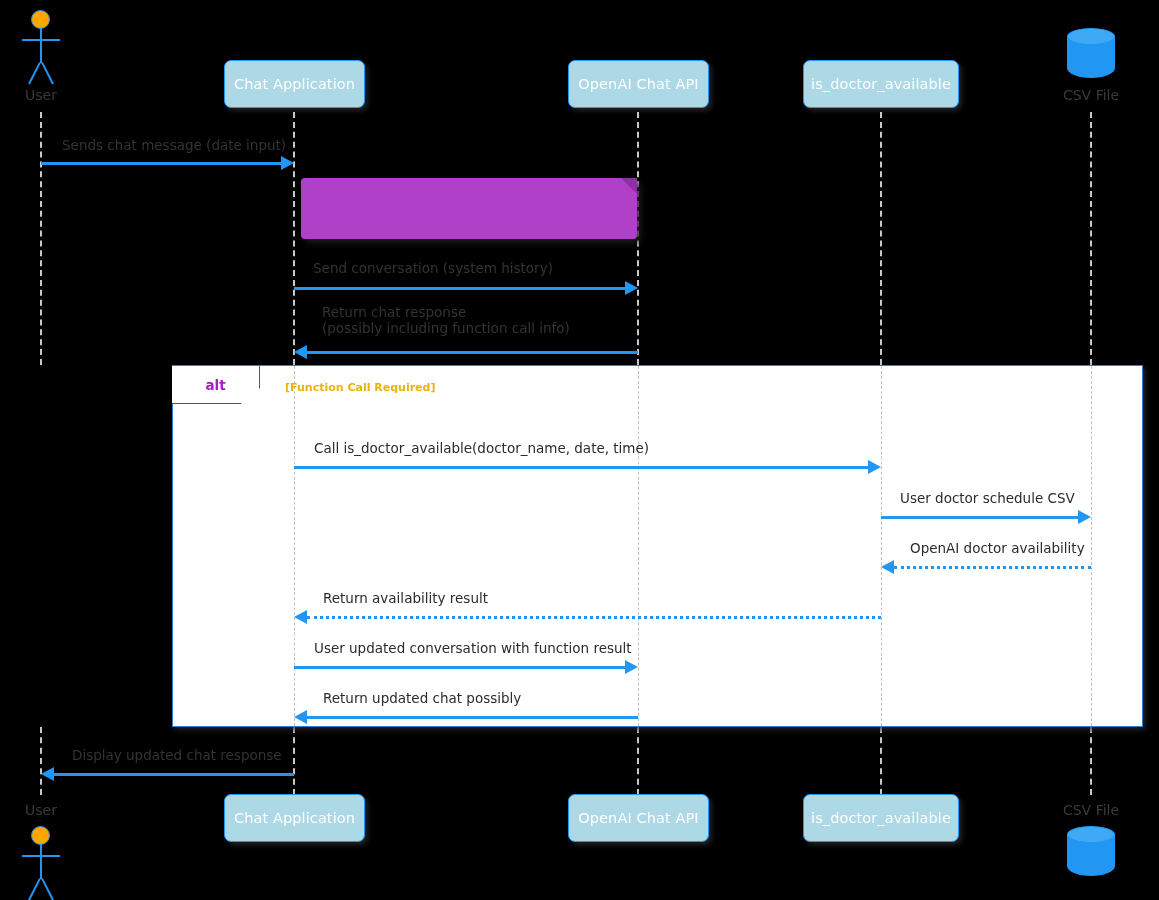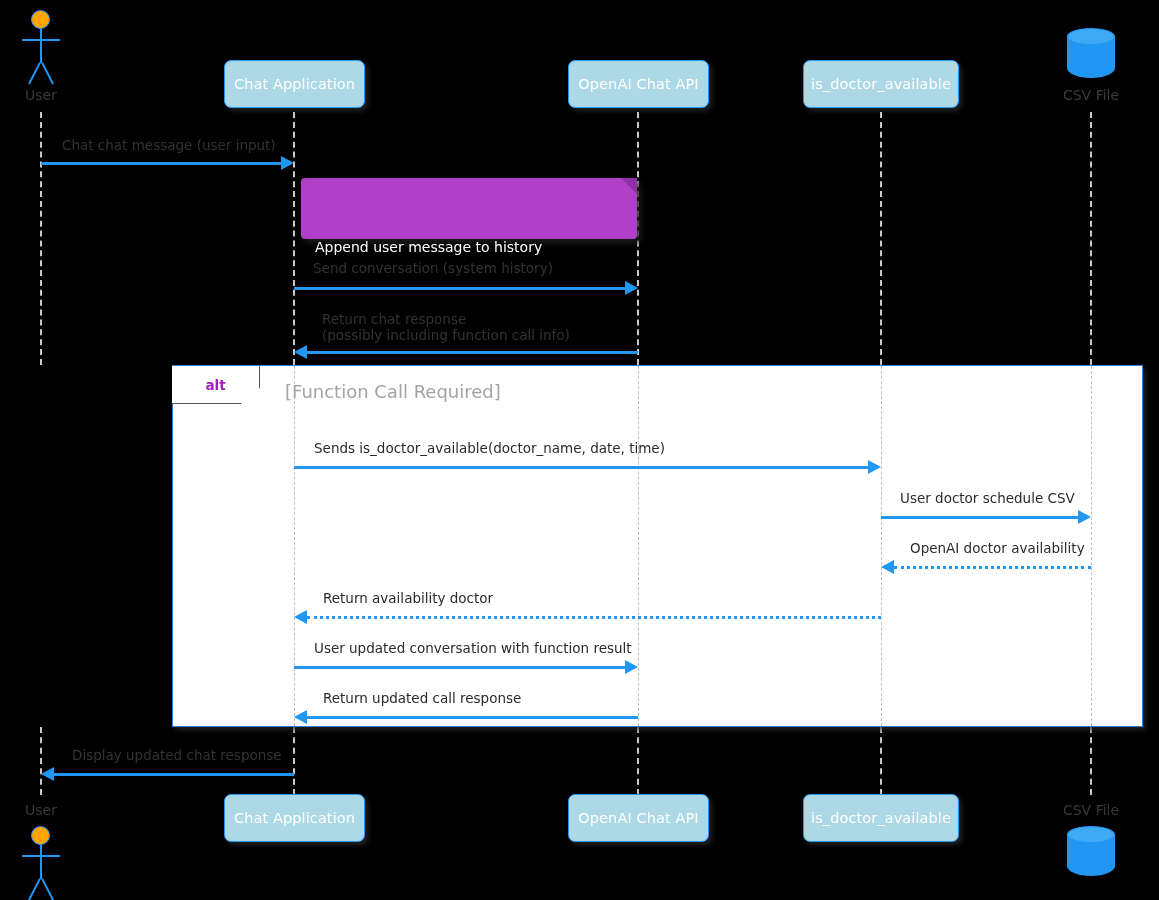--- a/index.html
+++ b/index.html
@@ -59,21 +59,21 @@
     box-sizing:border-box;box-shadow:3px 3px 5px rgba(40,40,40,.8);
   }
   .alttab{
     position:absolute;background:#FFFFFF;box-sizing:border-box;
     border-right:1.2px solid #555;border-bottom:1.2px solid #555;
     display:flex;align-items:center;justify-content:center;
     color:#A020C0;font-size:13.5px;font-weight:bold;
     clip-path:polygon(0 0,100% 0,100% 58%,78% 100%,0 100%);
   }
   .altcond{
-    position:absolute;color:#a3a3a3;font-size:18px;font-weight:normal;
+    position:absolute;color:#eab308;font-size:11px;font-weight:bold;
     white-space:nowrap;
   }
 
   
   .msg-line{position:absolute;height:0;}
   .msg-line.solid{border-top:3px solid #2196F3;}
   .msg-line.dotted{border-top:3px dotted #2196F3;}
   .arrowhead{position:absolute;width:0;height:0;}
   .arrowhead.right{
     border-top:7px solid transparent;border-bottom:7px solid transparent;
@@ -133,69 +133,68 @@
   <div class="lifeline" style="left:637px;top:112px;height:253px;"></div>
   <div class="lifeline" style="left:880px;top:112px;height:253px;"></div>
   <div class="lifeline" style="left:1090px;top:112px;height:253px;"></div>
 
   <div class="lifeline" style="left:40px;top:727px;height:68px;"></div>
   <div class="lifeline" style="left:293px;top:727px;height:68px;"></div>
   <div class="lifeline" style="left:637px;top:727px;height:68px;"></div>
   <div class="lifeline" style="left:880px;top:727px;height:68px;"></div>
   <div class="lifeline" style="left:1090px;top:727px;height:68px;"></div>
 
-  <div class="msg-label dark" style="left:62px;top:137px;">Chat chat message (user input)</div>
+  <div class="msg-label dark" style="left:62px;top:137px;">Sends chat message (date input)</div>
   <div class="msg-line solid" style="left:41px;top:162px;width:240px;"></div>
   <div class="arrowhead right" style="left:281px;top:156px;"></div>
 
   <div class="note" style="left:301px;top:178px;width:336px;height:61px;">
     <div class="fold"></div>
-    <div>Append user message to history</div>
   </div>
 
   <div class="msg-label dark" style="left:313px;top:260px;">Send conversation (system history)</div>
   <div class="msg-line solid" style="left:294px;top:287px;width:331px;"></div>
   <div class="arrowhead right" style="left:625px;top:281px;"></div>
 
-  <div class="msg-label dark" style="left:322px;top:311px;">Return chat response
+  <div class="msg-label dark" style="left:322px;top:304px;">Return chat response
 (possibly including function call info)</div>
   <div class="msg-line solid" style="left:307px;top:351px;width:331px;"></div>
   <div class="arrowhead left" style="left:294px;top:345px;"></div>
 
   <div class="altframe" style="left:172px;top:365px;width:971px;height:362px;"></div>
 
   <div class="lifeline inframe" style="left:293.5px;top:366px;height:360px;"></div>
   <div class="lifeline inframe" style="left:637.5px;top:366px;height:360px;"></div>
   <div class="lifeline inframe" style="left:880.5px;top:366px;height:360px;"></div>
   <div class="lifeline inframe" style="left:1090.5px;top:366px;height:360px;"></div>
 
   <div class="alttab" style="left:172px;top:366px;width:88px;height:38px;">alt</div>
   <div class="altcond" style="left:285px;top:381px;">[Function Call Required]</div>
 
-  <div class="msg-label light" style="left:314px;top:440px;">Sends is_doctor_available(doctor_name, date, time)</div>
+  <div class="msg-label light" style="left:314px;top:440px;">Call is_doctor_available(doctor_name, date, time)</div>
   <div class="msg-line solid" style="left:294px;top:466px;width:574px;"></div>
   <div class="arrowhead right" style="left:868px;top:460px;"></div>
 
   <div class="msg-label light" style="left:900px;top:490px;">User doctor schedule CSV</div>
   <div class="msg-line solid" style="left:881px;top:516px;width:197px;"></div>
   <div class="arrowhead right" style="left:1078px;top:510px;"></div>
 
   <div class="msg-label light" style="left:910px;top:540px;">OpenAI doctor availability</div>
   <div class="msg-line dotted" style="left:894px;top:566px;width:197px;"></div>
   <div class="arrowhead left" style="left:881px;top:560px;"></div>
 
-  <div class="msg-label light" style="left:323px;top:590px;">Return availability doctor</div>
+  <div class="msg-label light" style="left:323px;top:590px;">Return availability result</div>
   <div class="msg-line dotted" style="left:307px;top:616px;width:574px;"></div>
   <div class="arrowhead left" style="left:294px;top:610px;"></div>
 
   <div class="msg-label light" style="left:314px;top:640px;">User updated conversation with function result</div>
   <div class="msg-line solid" style="left:294px;top:666px;width:331px;"></div>
   <div class="arrowhead right" style="left:625px;top:660px;"></div>
 
-  <div class="msg-label light" style="left:323px;top:690px;">Return updated call response</div>
+  <div class="msg-label light" style="left:323px;top:690px;">Return updated chat possibly</div>
   <div class="msg-line solid" style="left:307px;top:716px;width:331px;"></div>
   <div class="arrowhead left" style="left:294px;top:710px;"></div>
 
   <div class="msg-label dark" style="left:72px;top:747px;">Display updated chat response</div>
   <div class="msg-line solid" style="left:54px;top:773px;width:240px;"></div>
   <div class="arrowhead left" style="left:41px;top:767px;"></div>
 
   <div class="plabel" style="left:0px;top:802px;width:82px;">User</div>
   <div class="actor" style="left:14px;top:824px;">
     <div class="head"></div>

